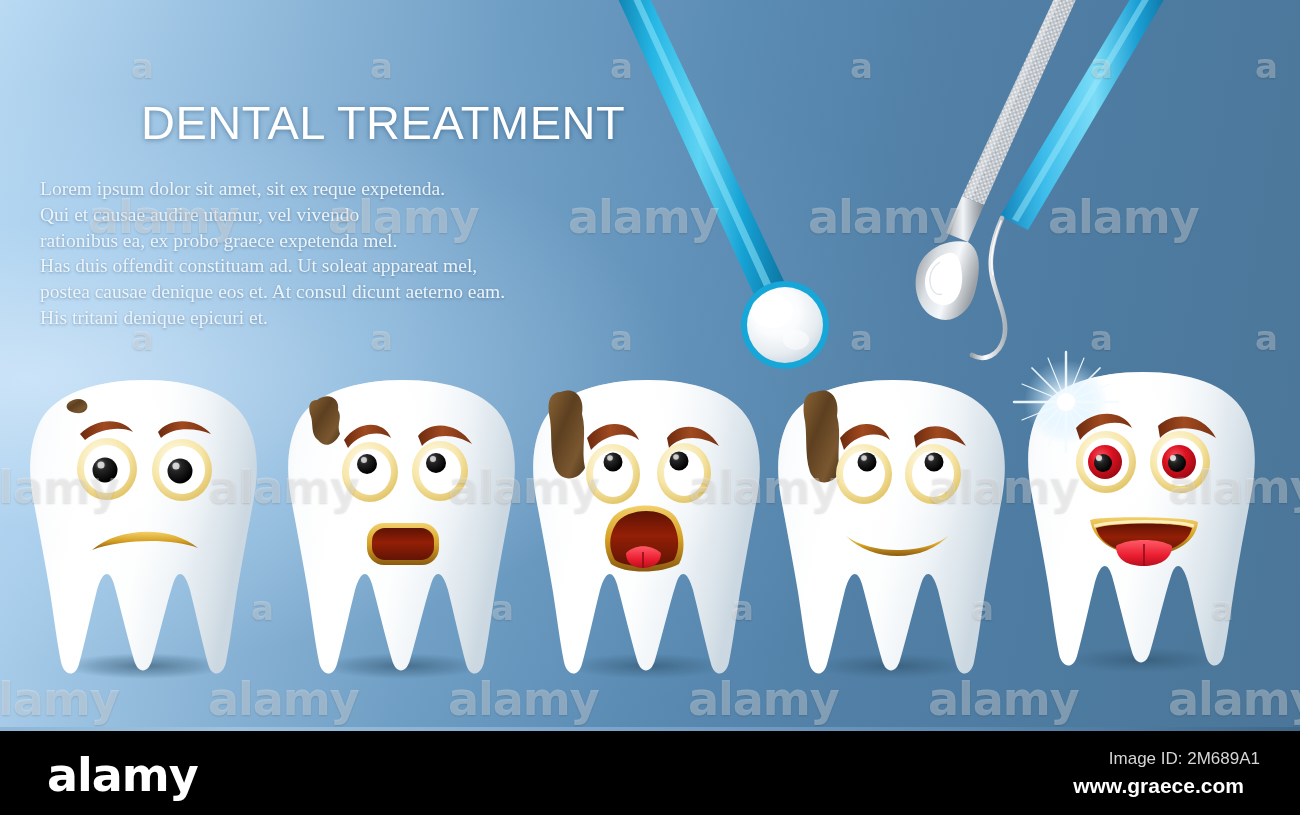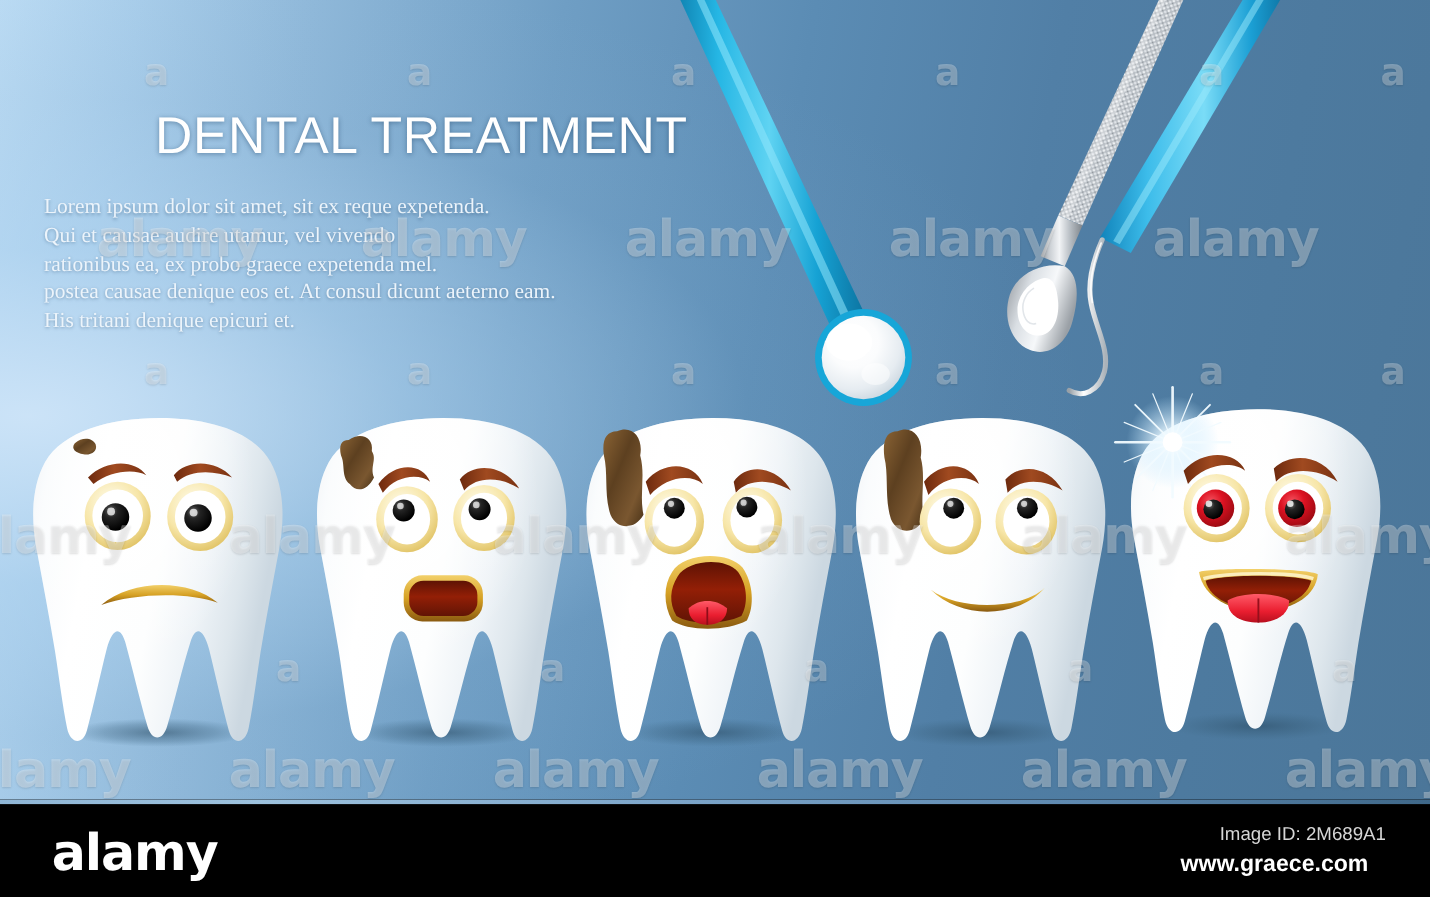--- a/index.html
+++ b/index.html
@@ -92,20 +92,21 @@
 <div id="stage">
 
   <div id="art">
 
     <div id="copy">
       <div id="title">DENTAL TREATMENT</div>
       <div id="body-copy">
         <div>Lorem ipsum dolor sit amet, sit ex reque expetenda.</div>
         <div>Qui et causae audire utamur, vel vivendo</div>
         <div>rationibus ea, ex probo graece expetenda mel.</div>
+        <div>Has duis offendit constituam ad. Ut soleat appareat mel,</div>
         <div>postea causae denique eos et. At consul dicunt aeterno eam.</div>
         <div>His tritani denique epicuri et.</div>
       </div>
     </div>
 
     <div id="tools">
       <svg width="1300" height="727" viewBox="0 0 1300 727">
         <defs>
           <linearGradient id="cyanHandle" x1="0" y1="0" x2="1" y2="0">
             <stop offset="0%" stop-color="#0d7fae"></stop>

